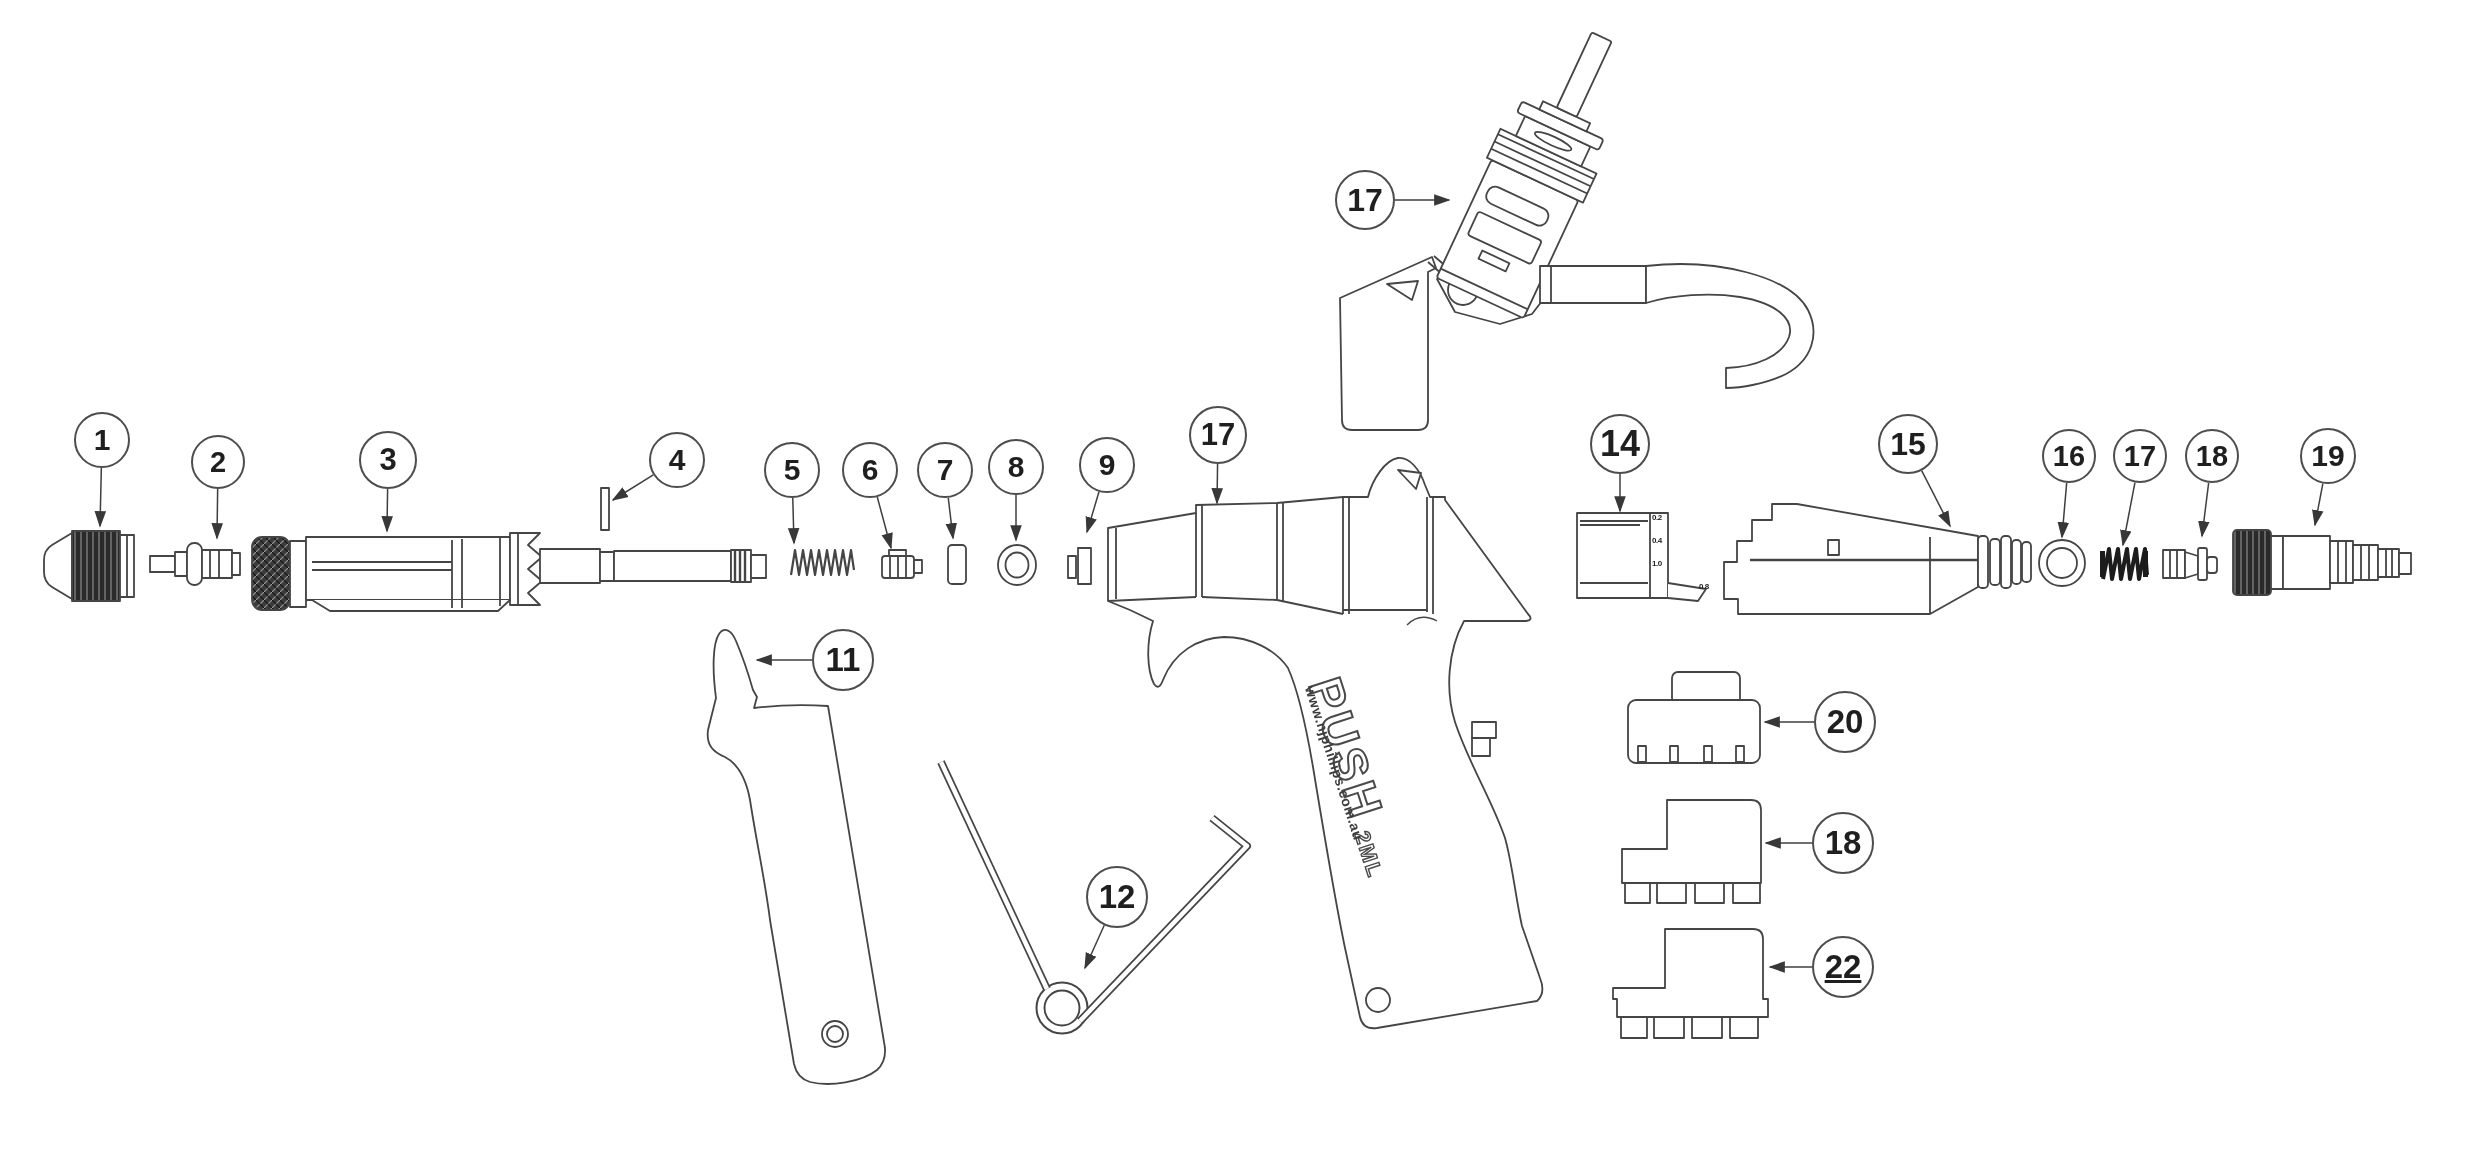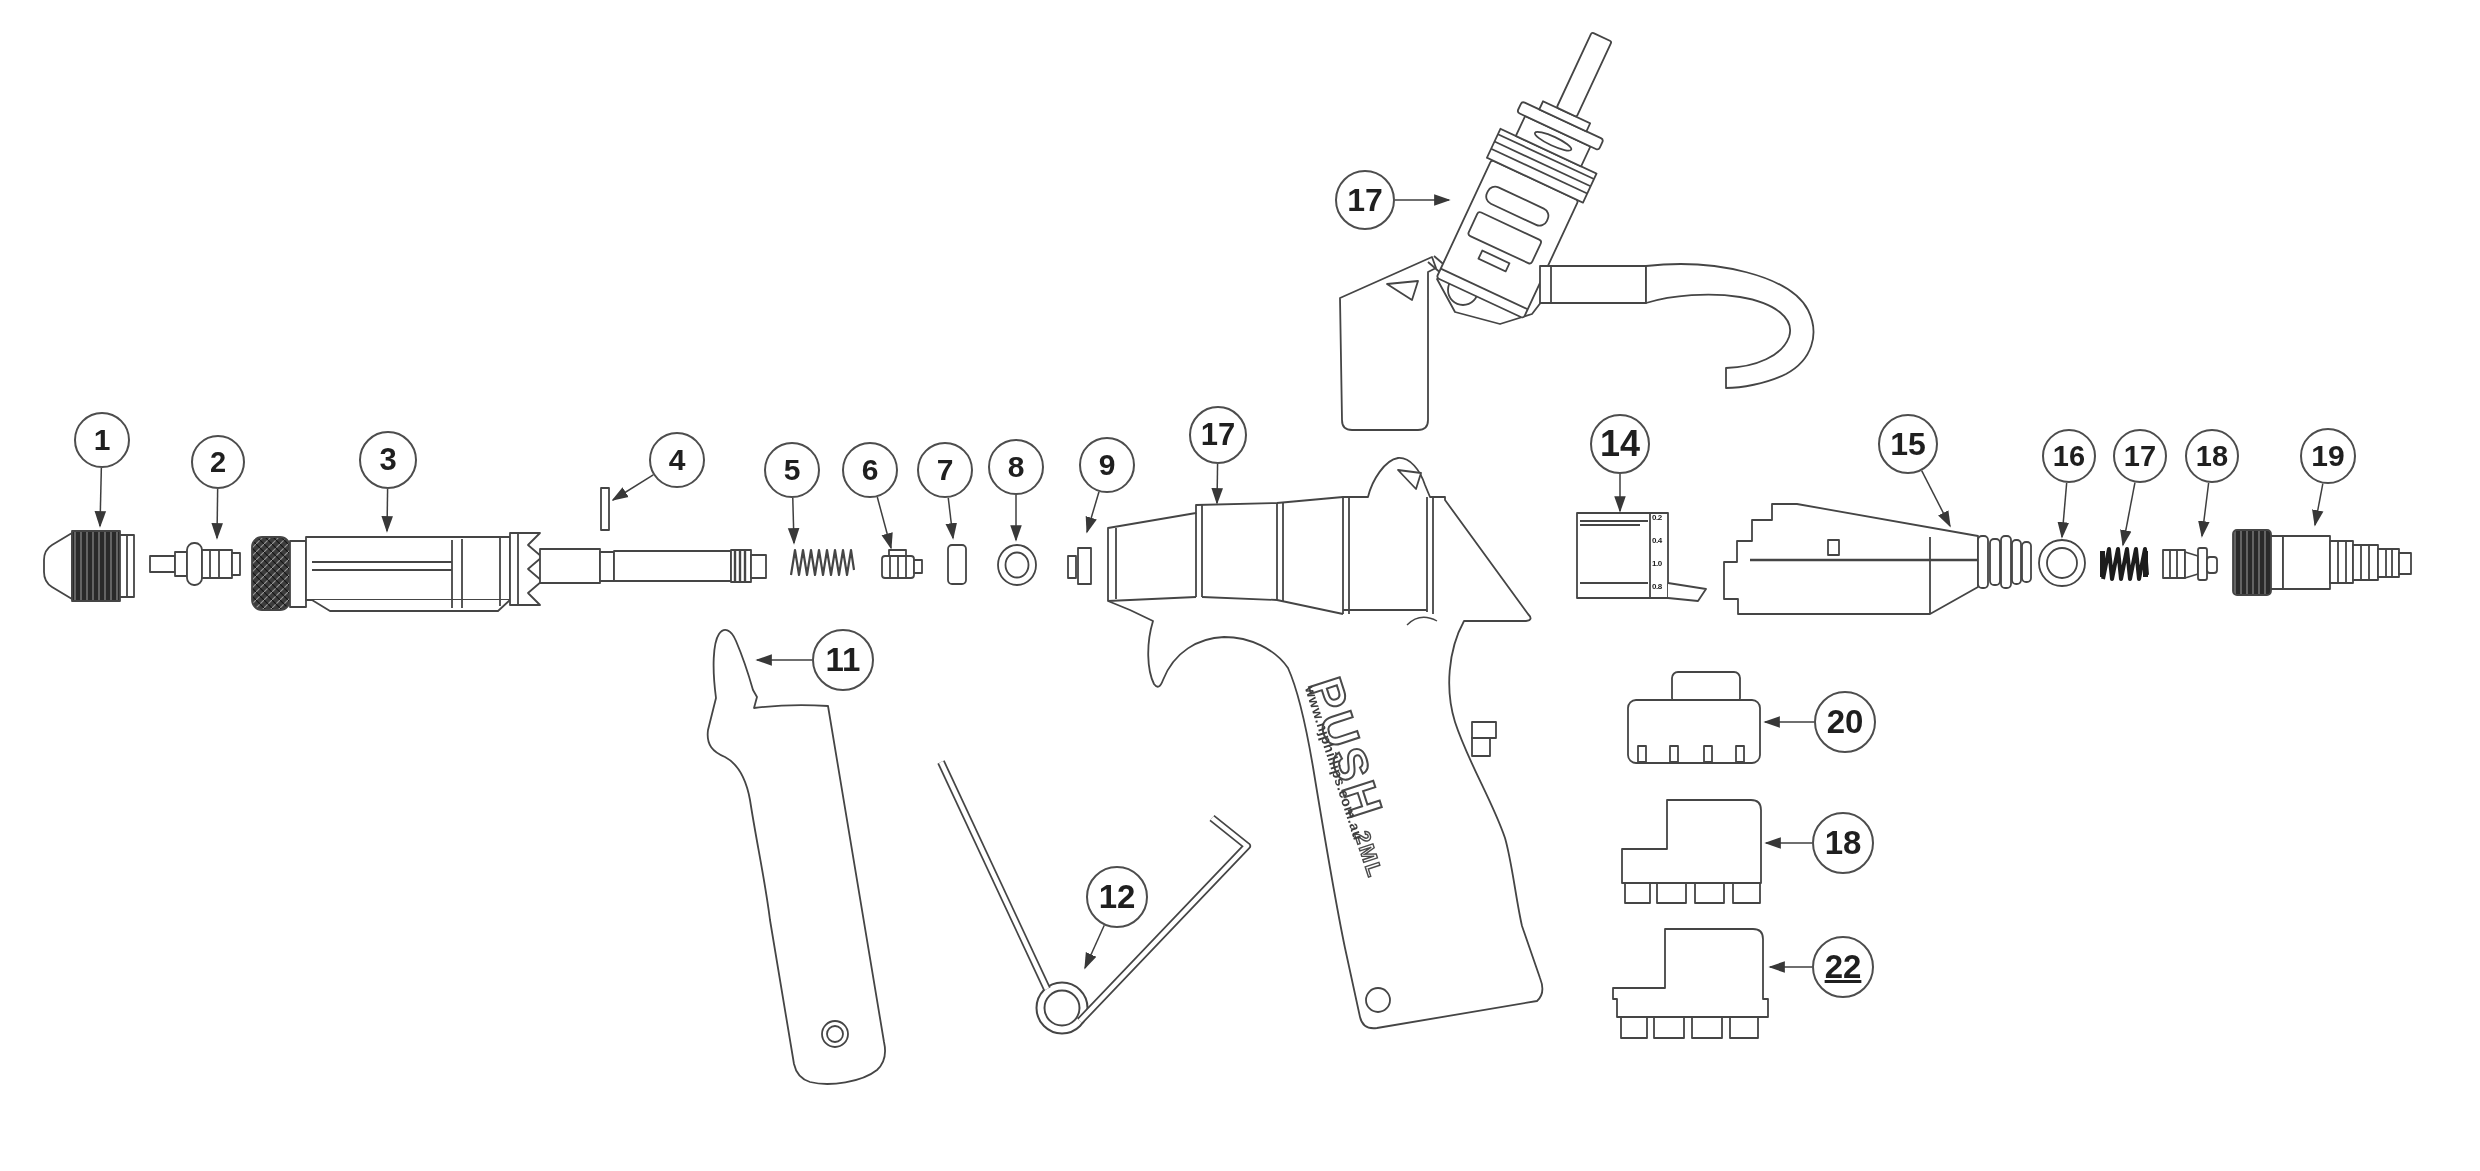--- a/index.html
+++ b/index.html
@@ -329,14 +329,14 @@
     <div class="callout" style="left: 2042px; top: 429px; width: 54px; height: 54px; font-size: 29px;">16</div>
     <div class="callout" style="left: 2113px; top: 429px; width: 54px; height: 54px; font-size: 29px;">17</div>
     <div class="callout" style="left: 2185px; top: 429px; width: 54px; height: 54px; font-size: 29px;">18</div>
     <div class="callout" style="left: 2300px; top: 428px; width: 56px; height: 56px; font-size: 30px;">19</div>
     <div class="callout" style="left: 1814px; top: 691px; width: 62px; height: 62px; font-size: 33px;">20</div>
     <div class="callout" style="left: 1812px; top: 812px; width: 62px; height: 62px; font-size: 33px;">18</div>
     <div class="callout" style="left: 1812px; top: 936px; width: 62px; height: 62px; font-size: 33px; text-decoration: underline;">22</div>
     <span class="dose-mark" style="left: 1652px; top: 514px;">0.2</span>
     <span class="dose-mark" style="left: 1652px; top: 537px;">0.4</span>
     <span class="dose-mark" style="left: 1652px; top: 560px;">1.0</span>
-    <span class="dose-mark" style="left: 1652px; top: 583px;">0.8</span>
+    <span class="dose-mark" style="left: 1652px; top: 583px; padding-left: 47px;">0.8</span>
   </div>
 
 </body></html>

